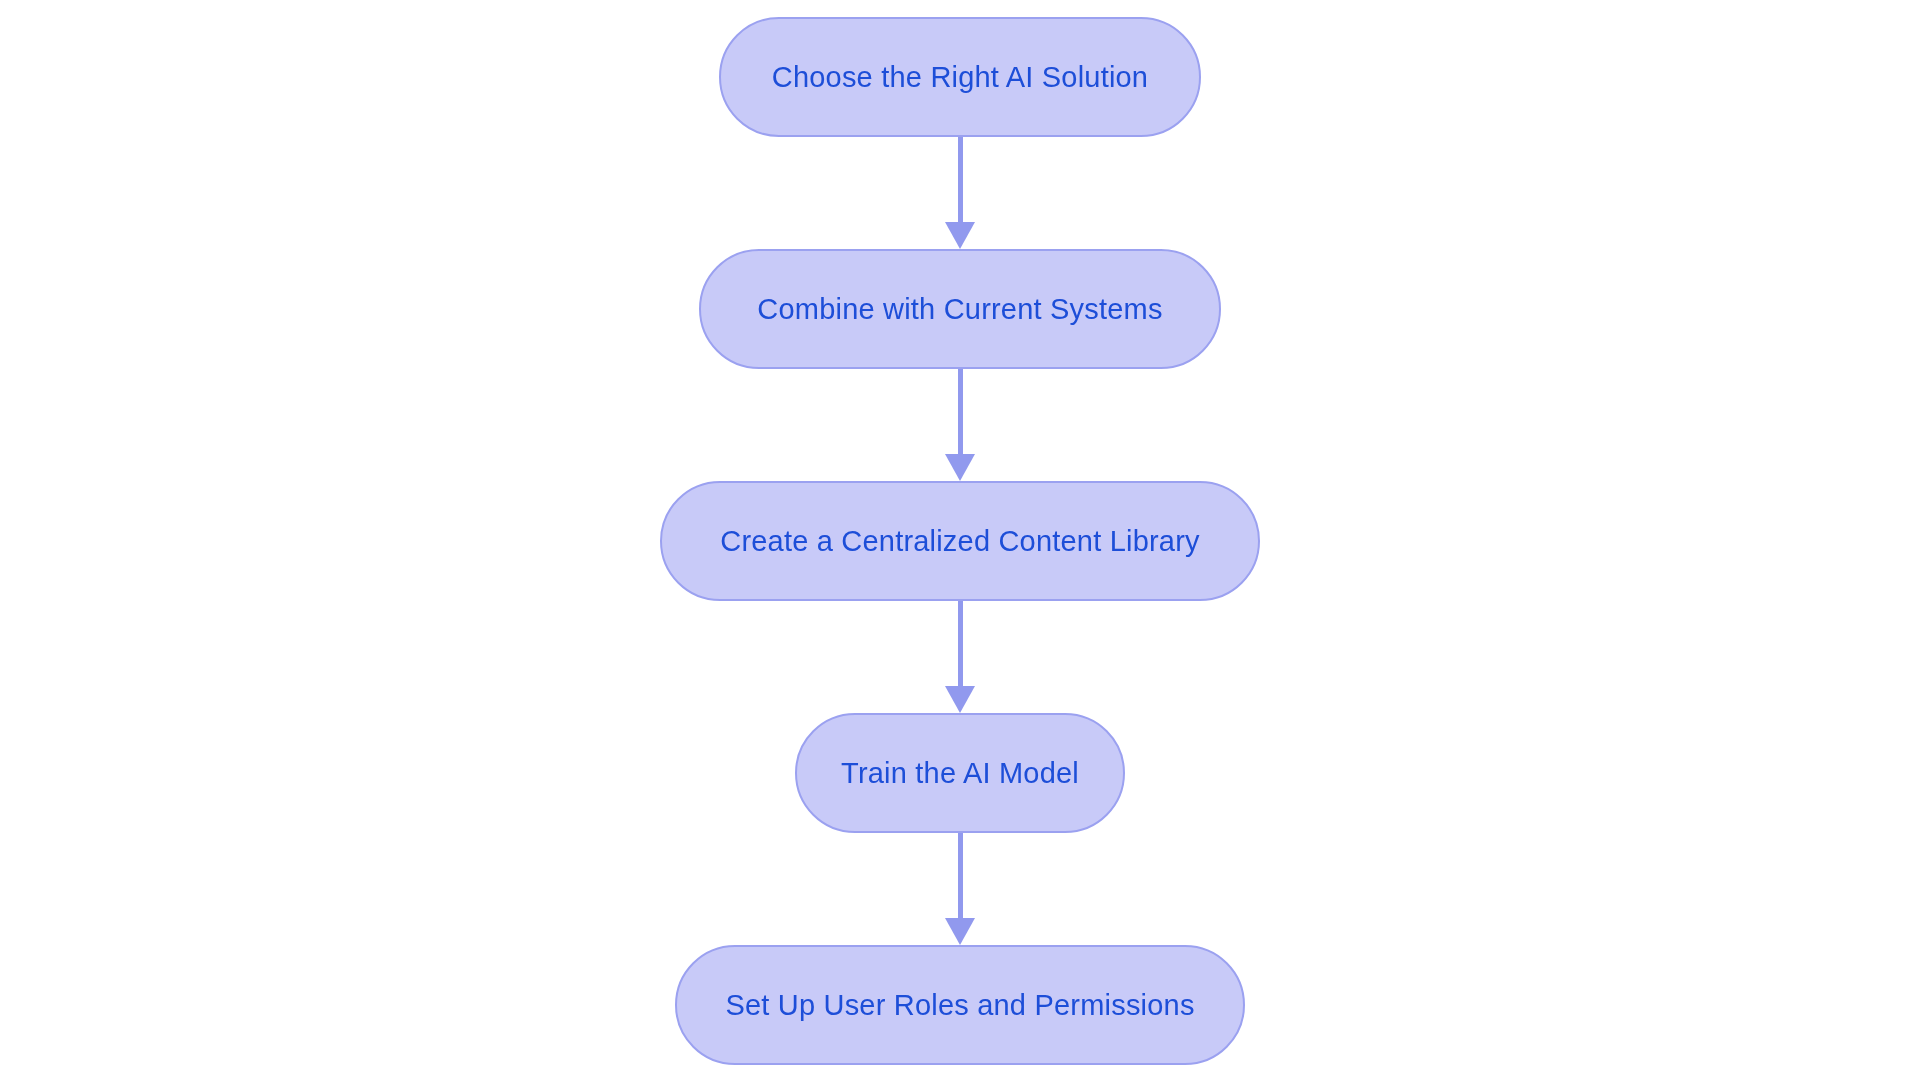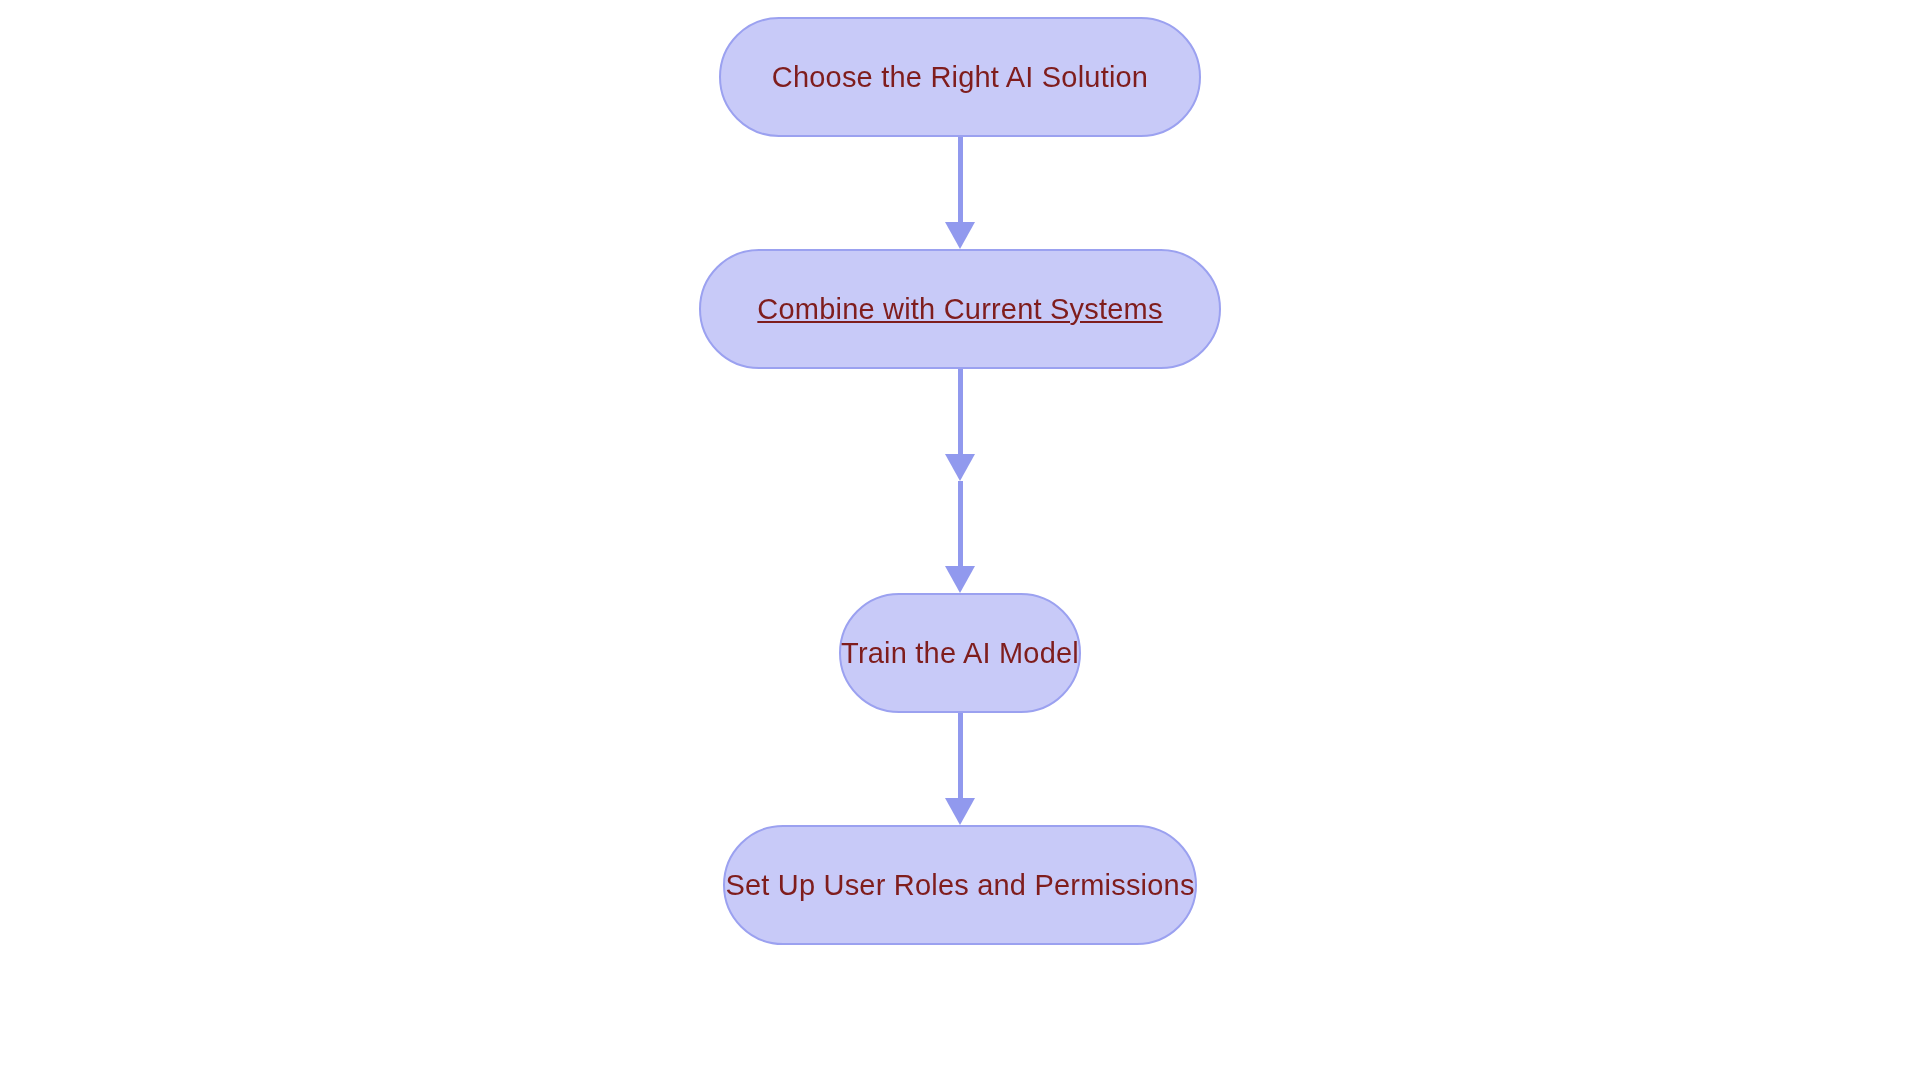--- a/index.html
+++ b/index.html
@@ -25,31 +25,31 @@
     display: flex;
     flex-direction: column;
     align-items: center;
   }
   .node {
     box-sizing: border-box;
     height: 120px;
     border-radius: 60px;
     background: #c8caf8;
     border: 2px solid #9ba1f0;
-    color: #7f1d1d;
+    color: #1d4ed8;
     font-size: 29px;
     letter-spacing: 0.2px;
     display: flex;
     align-items: center;
     justify-content: center;
     text-align: center;
     white-space: nowrap;
   }
   .node:nth-of-type(1) { width: 482px; }
-  .node:nth-of-type(3) { width: 522px; text-decoration: underline; }
+  .node:nth-of-type(3) { width: 522px; }
   .node:nth-of-type(5) { width: 600px; }
   .node:nth-of-type(7) { width: 330px; text-align: right; }
   .node:nth-of-type(9) { width: 570px; }
   .arrow {
     height: 112px;
     display: flex;
     flex-direction: column;
     align-items: center;
   }
   .arrow-line {
@@ -82,20 +82,23 @@
 
     <div class="node">
       <span>Combine with Current Systems</span>
     </div>
 
     <div class="arrow">
       <div class="arrow-line"></div>
       <div class="arrow-head"></div>
     </div>
 
+    <div class="node">
+      <span>Create a Centralized Content Library</span>
+    </div>
 
     <div class="arrow">
       <div class="arrow-line"></div>
       <div class="arrow-head"></div>
     </div>
 
     <div class="node">
       <span>Train the AI Model</span>
     </div>
 

